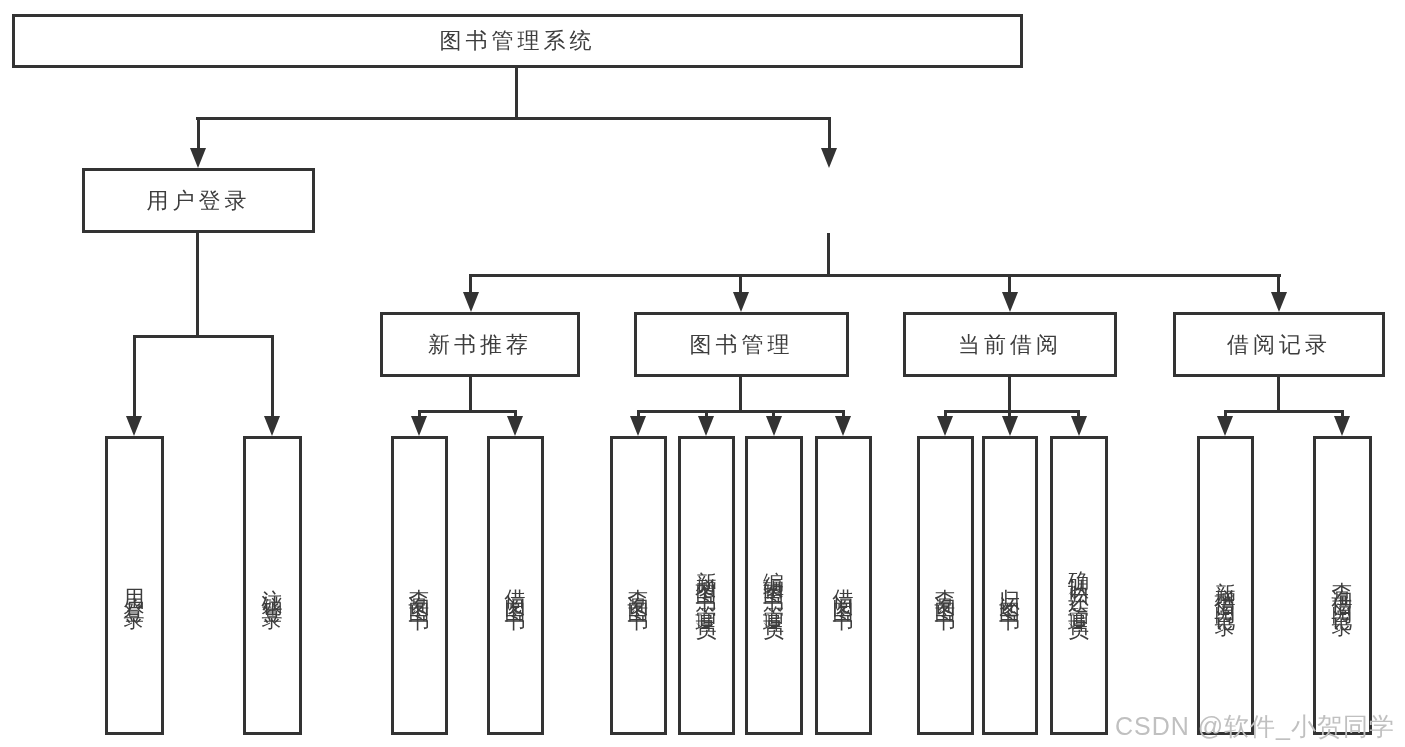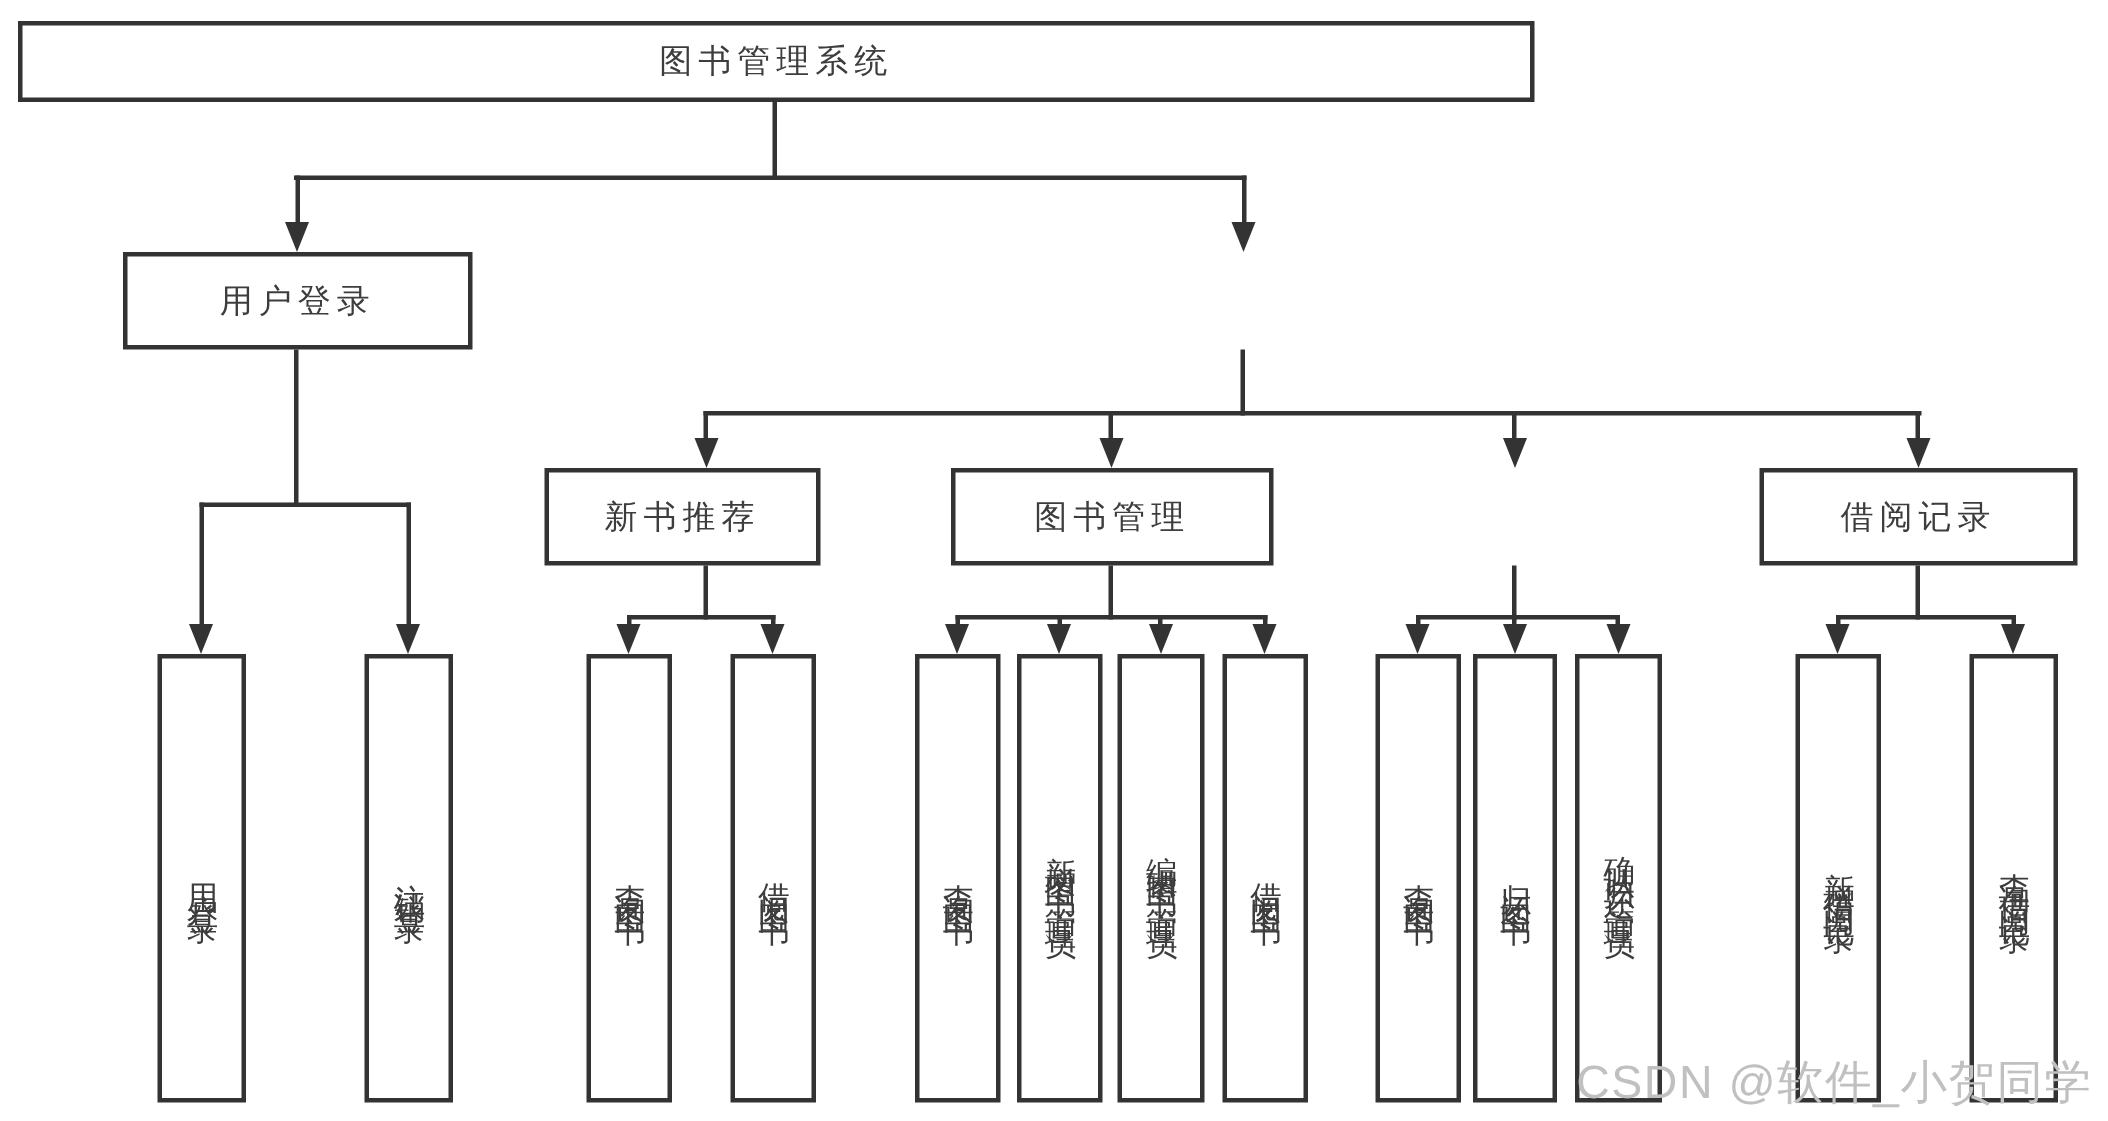--- a/index.html
+++ b/index.html
@@ -39,21 +39,21 @@
   .arrow{
     position:absolute;width:0;height:0;
     border-left:8px solid transparent;
     border-right:8px solid transparent;
     border-top:20px solid var(--line);
   }
   .watermark{
     position:absolute;
     right:10px;bottom:4px;
     color:var(--watermark);
-    font-size:31px;
+    font-size:25px;
     letter-spacing:1px;
     white-space:nowrap;
   }
 </style>
 </head>
 <body>
 
 <div class="canvas">
 
   <div class="box h" style="left:12px;top:14px;width:1011px;height:54px">
@@ -82,25 +82,28 @@
   <div class="hline" style="left:469px;top:274px;width:812px"></div>
   <div class="vline" style="left:469px;top:274px;height:20px"></div>
   <div class="arrow" style="left:463px;top:292px"></div>
   <div class="vline" style="left:739px;top:274px;height:20px"></div>
   <div class="arrow" style="left:733px;top:292px"></div>
   <div class="vline" style="left:1008px;top:274px;height:20px"></div>
   <div class="arrow" style="left:1002px;top:292px"></div>
   <div class="vline" style="left:1277px;top:274px;height:20px"></div>
   <div class="arrow" style="left:1271px;top:292px"></div>
 
-  <div class="box h" style="left:363px;top:312px;width:184px;height:65px">
+  <div class="box h" style="left:380px;top:312px;width:200px;height:65px">
     <span>新书推荐</span>
   </div>
   <div class="box h" style="left:634px;top:312px;width:215px;height:65px">
     <span>图书管理</span>
+  </div>
+  <div class="box h" style="left:903px;top:312px;width:214px;height:65px">
+    <span>当前借阅</span>
   </div>
   <div class="box h" style="left:1173px;top:312px;width:212px;height:65px">
     <span>借阅记录</span>
   </div>
 
   <div class="vline" style="left:469px;top:377px;height:36px"></div>
   <div class="hline" style="left:418px;top:410px;width:99px"></div>
   <div class="vline" style="left:418px;top:410px;height:8px"></div>
   <div class="arrow" style="left:411px;top:416px"></div>
   <div class="vline" style="left:514px;top:410px;height:8px"></div>

